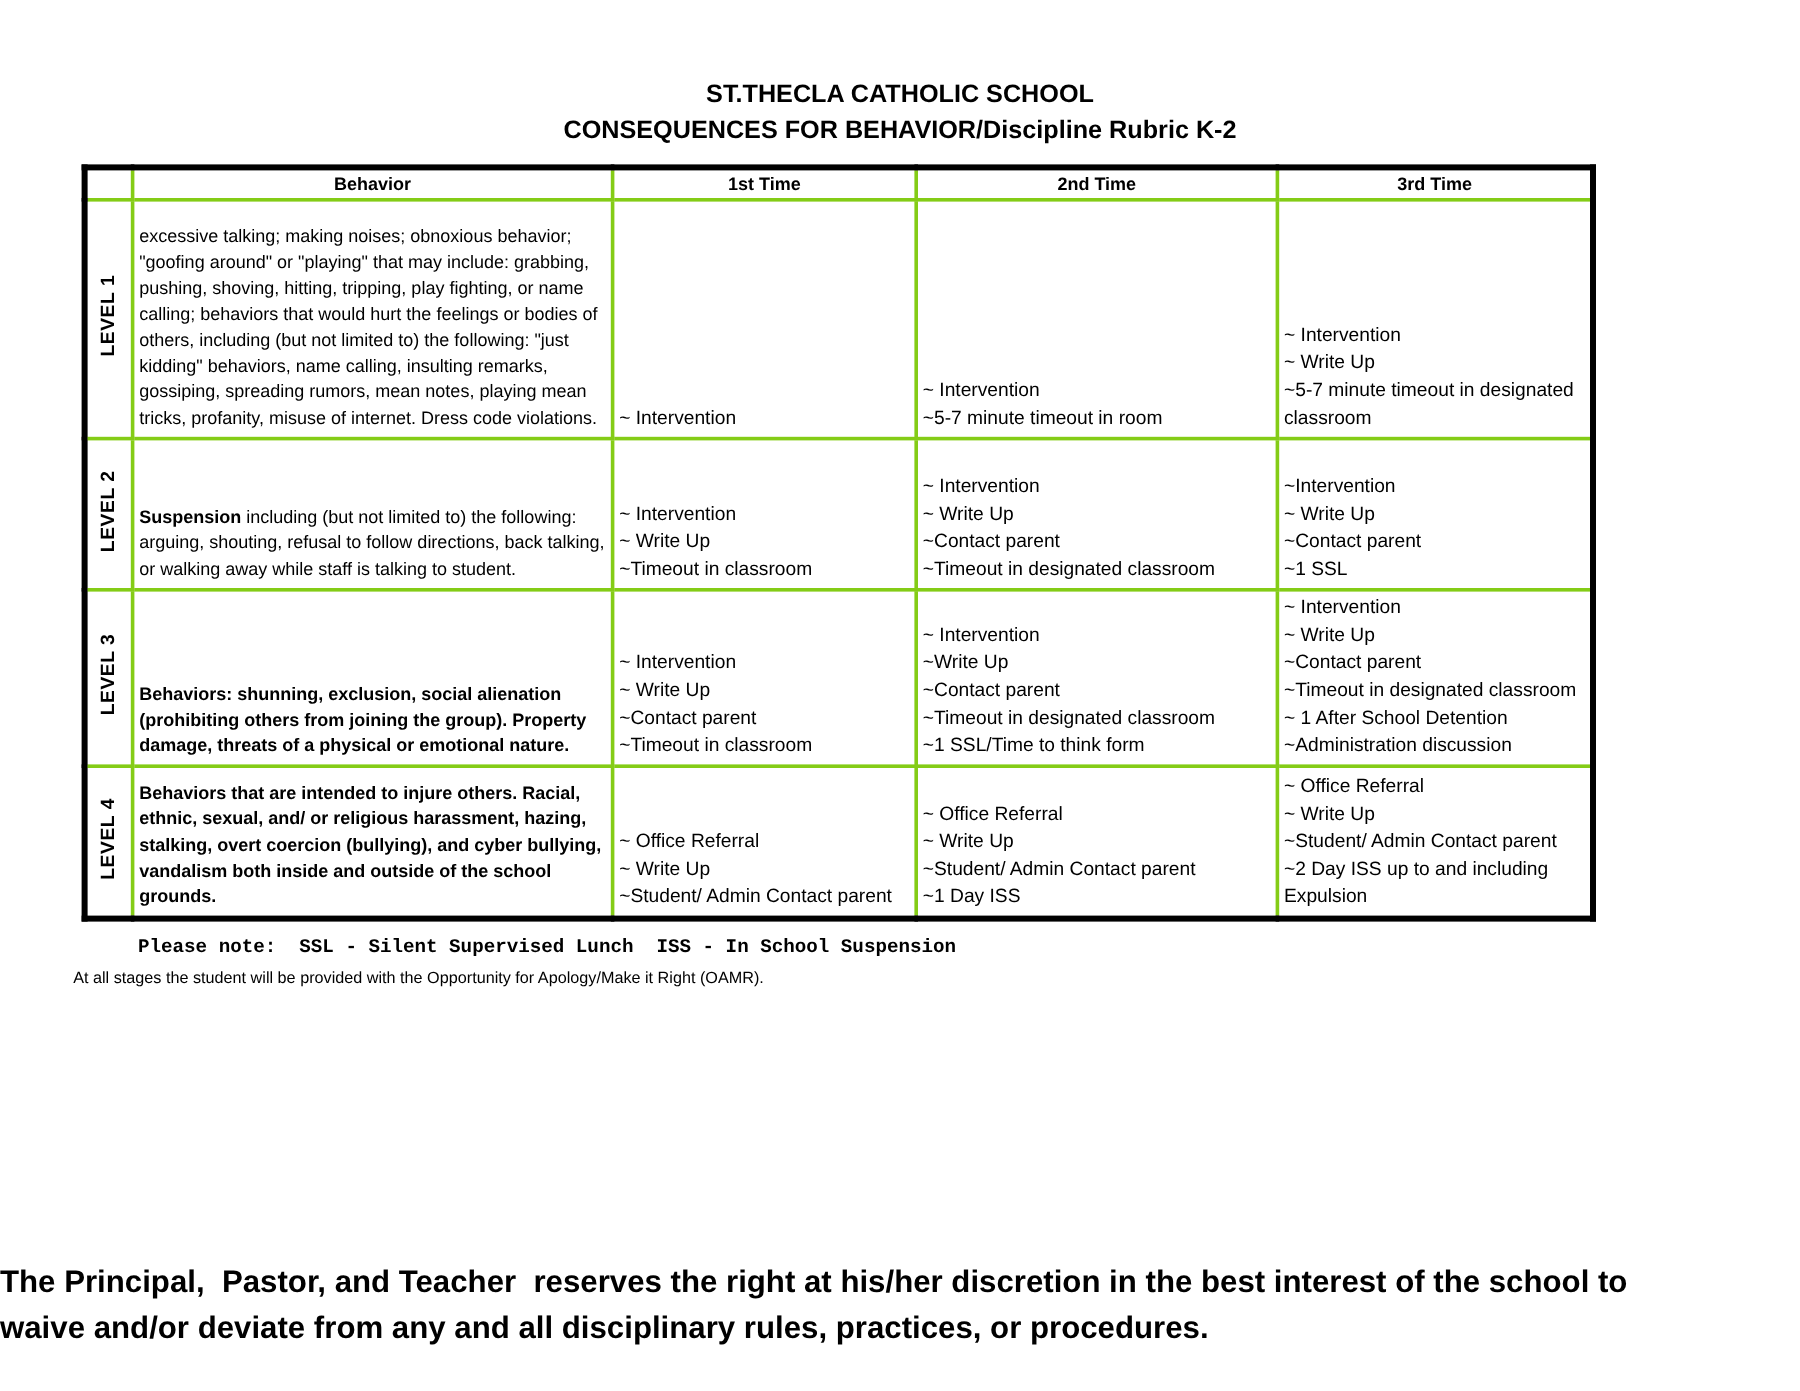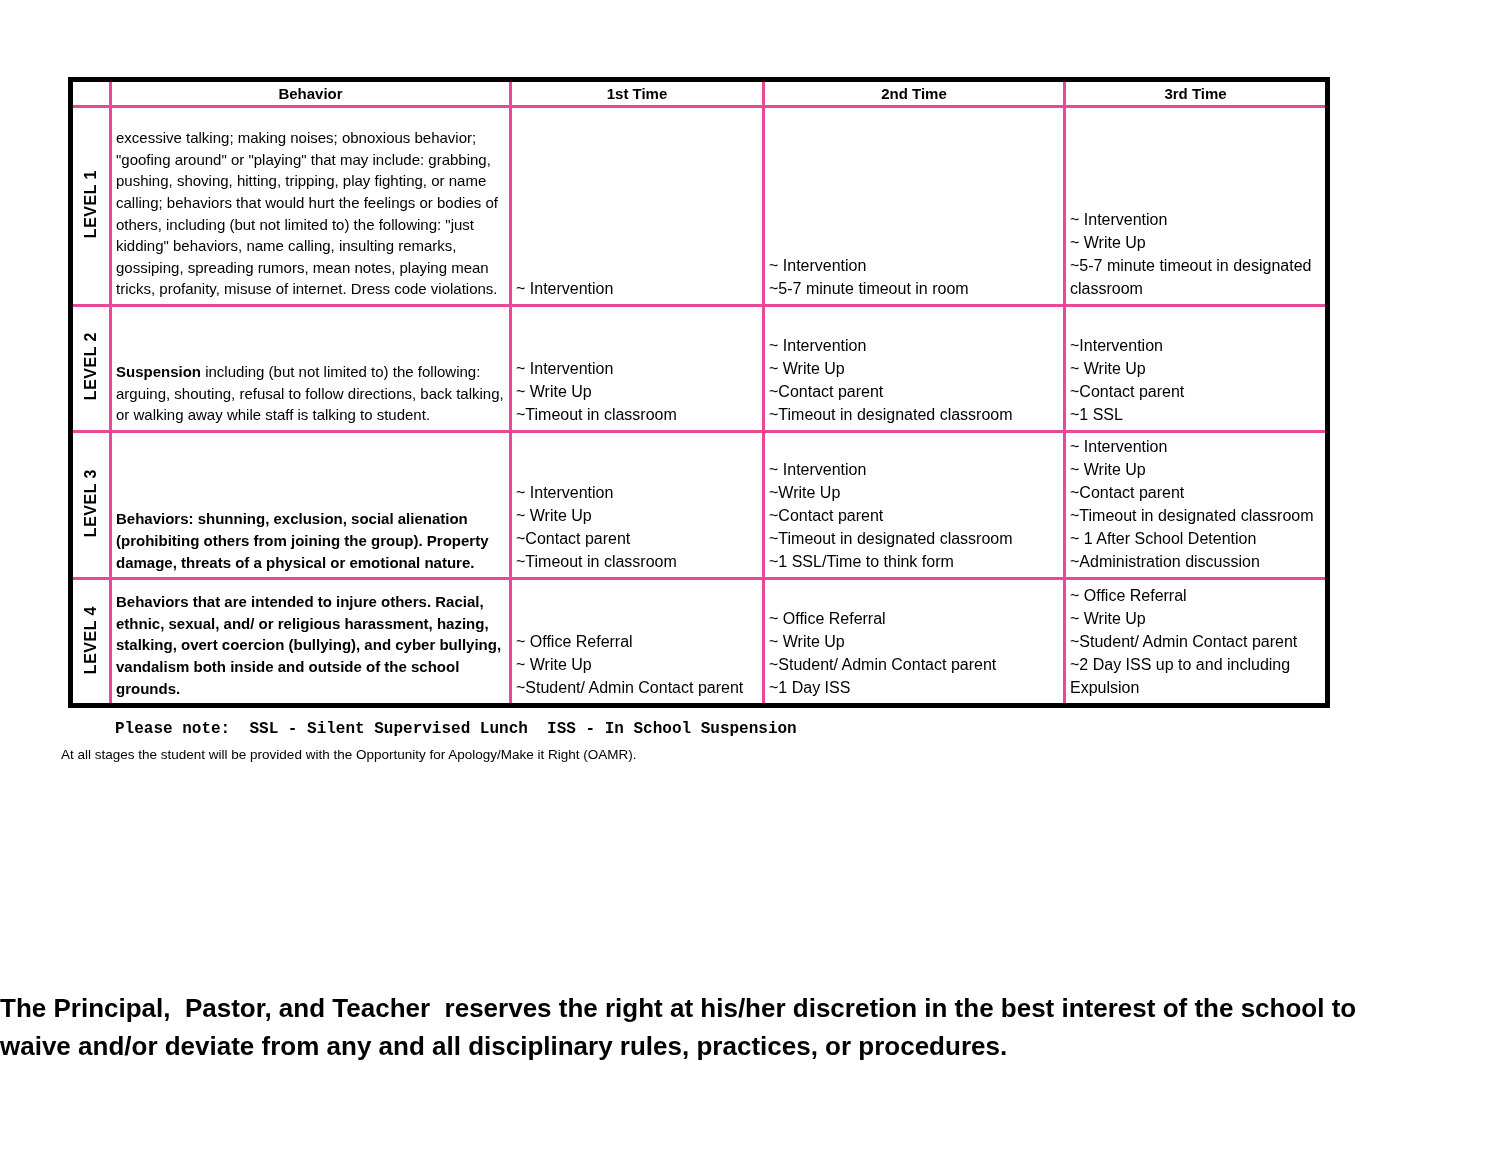--- a/index.html
+++ b/index.html
@@ -19,21 +19,21 @@
     font-size: 21px;
     line-height: 1.42;
   }
   table.rubric {
     border-collapse: collapse;
     table-layout: fixed;
     width: 1257px;
     margin: 13px 0 0 68px;
     border: 5px solid #000;
   }
-  .rubric th, .rubric td { border: 3px solid #ec4899; background: #fff; }
+  .rubric th, .rubric td { border: 3px solid #84cc16; background: #fff; }
   .rubric thead th {
     font-size: 15px;
     font-weight: bold;
     height: 27px;
     text-align: center;
     vertical-align: middle;
   }
   tr.r0 { height: 199px; }
   tr.r1 { height: 126px; }
   tr.r2 { height: 134px; }
@@ -81,20 +81,22 @@
     font-weight: bold;
     font-size: 26px;
     line-height: 1.45;
     white-space: pre-wrap;
   }
 </style>
 </head>
 <body>
 
 <div class="titles">
+  <div>ST.THECLA CATHOLIC SCHOOL</div>
+  <div>CONSEQUENCES FOR BEHAVIOR/Discipline Rubric K-2</div>
 </div>
 
 <table class="rubric">
   <colgroup>
     <col style="width:40px">
     <col style="width:400px">
     <col style="width:253px">
     <col style="width:301px">
     <col style="width:263px">
   </colgroup>

